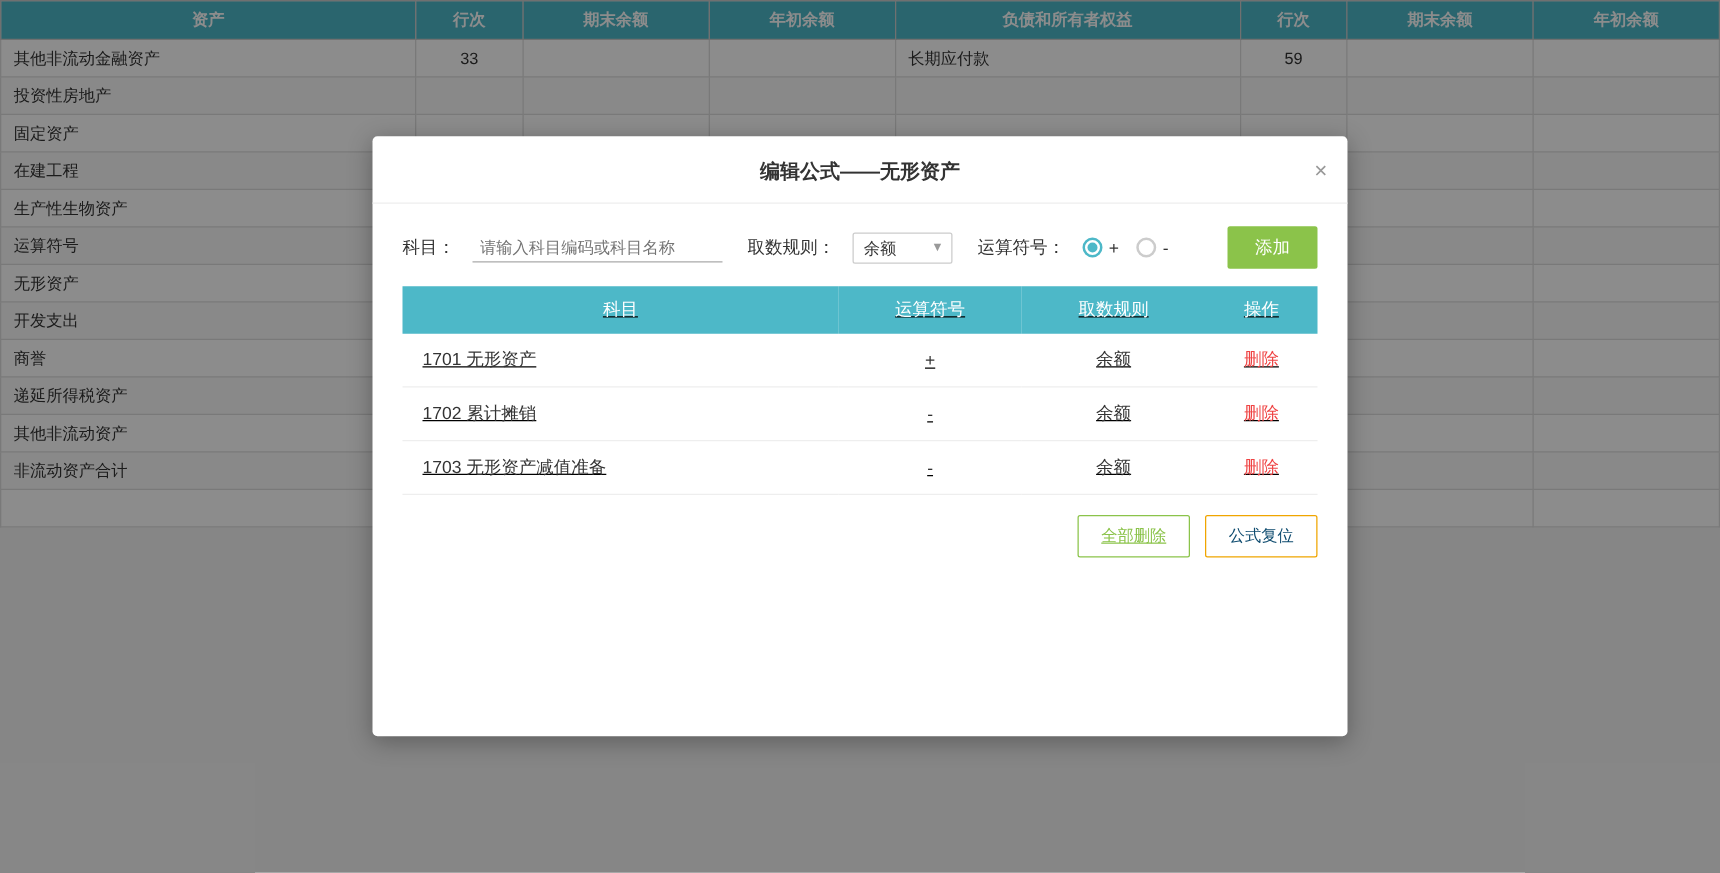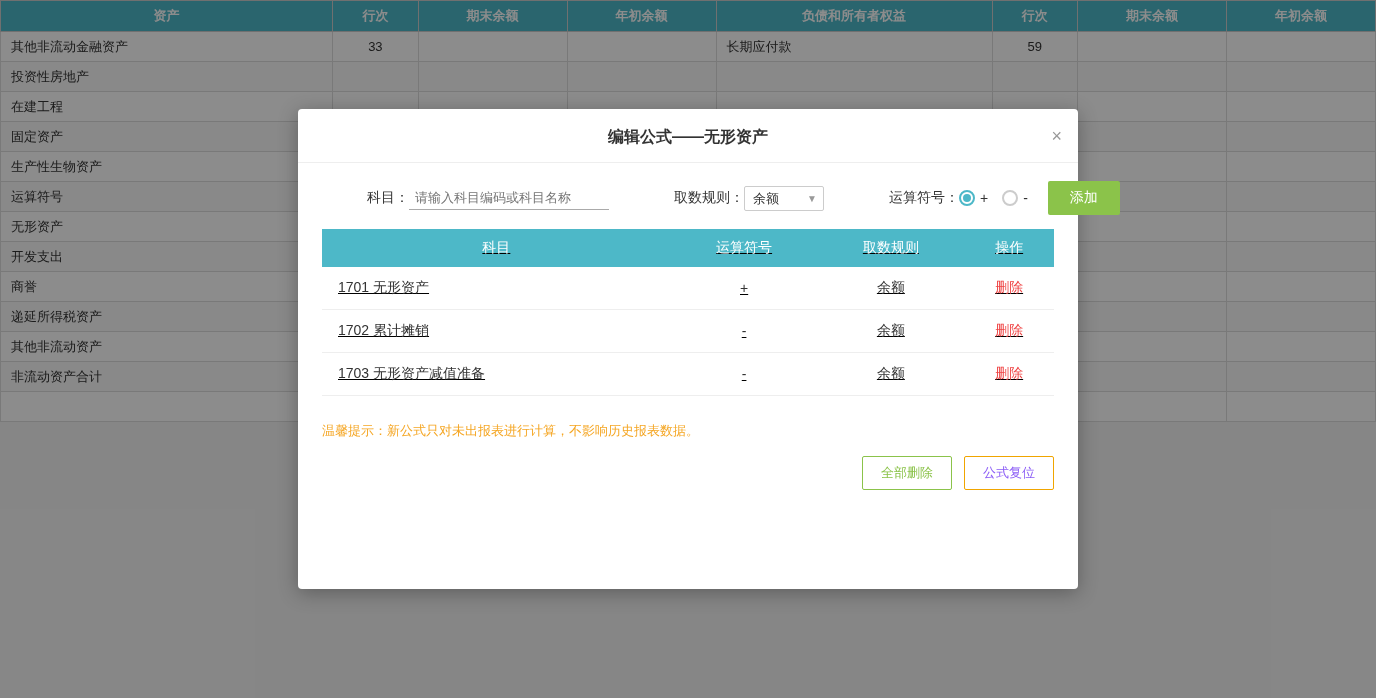--- a/index.html
+++ b/index.html
@@ -106,22 +106,21 @@
     .form-row {
       display: flex;
       align-items: center;
       padding: 18px 24px 14px;
       gap: 20px;
     }
 
     .form-group {
       display: flex;
       align-items: center;
-      gap: 0;
-      margin-left: 45px;
+      gap: 14px;
     }
 
     .form-label {
       color: #333;
       white-space: nowrap;
       font-size: 14px;
     }
 
     .form-input {
       border: none;
@@ -275,25 +274,26 @@
     }
 
     .btn-outline {
       background: #fff;
       color: #8bc34a;
       border: 1px solid #8bc34a;
       padding: 7px 18px;
       font-size: 13px;
       cursor: pointer;
       border-radius: 2px;
+      text-decoration: underline;
     }
 
     .btn-outline-yellow {
       background: #fff;
-      color: #8b5cf6;
+      color: #0c4a6e;
       border: 1px solid #f0a500;
       padding: 7px 18px;
       font-size: 13px;
       cursor: pointer;
       border-radius: 2px;
     }
   </style>
 </head>
 <body>
 
@@ -326,31 +326,31 @@
           <td class="left-col">投资性房地产</td>
           <td></td>
           <td></td>
           <td></td>
           <td class="left-col"></td>
           <td></td>
           <td></td>
           <td></td>
         </tr>
         <tr>
+          <td class="left-col">固定资产</td>
+          <td></td>
+          <td></td>
+          <td></td>
+          <td class="left-col"></td>
+          <td></td>
+          <td></td>
+          <td></td>
+        </tr>
+        <tr>
           <td class="left-col">在建工程</td>
-          <td></td>
-          <td></td>
-          <td></td>
-          <td class="left-col"></td>
-          <td></td>
-          <td></td>
-          <td></td>
-        </tr>
-        <tr>
-          <td class="left-col">固定资产</td>
           <td></td>
           <td></td>
           <td></td>
           <td class="left-col"></td>
           <td></td>
           <td></td>
           <td></td>
         </tr>
         <tr>
           <td class="left-col">生产性生物资产</td>
@@ -516,20 +516,19 @@
             <tr>
               <td>1703 无形资产减值准备</td>
               <td>-</td>
               <td>余额</td>
               <td><a href="#" class="delete-link">删除</a></td>
             </tr>
           </tbody>
       </table>
     </div>
 
-    <div class="warning-text">温馨提示：新公式只对未出报表进行计算，不影响历史报表数据。</div>
 
     <div class="modal-footer">
       <button class="btn-outline">全部删除</button>
       <button class="btn-outline-yellow">公式复位</button>
     </div>
   </div>
 </div>
 
 </body></html>

